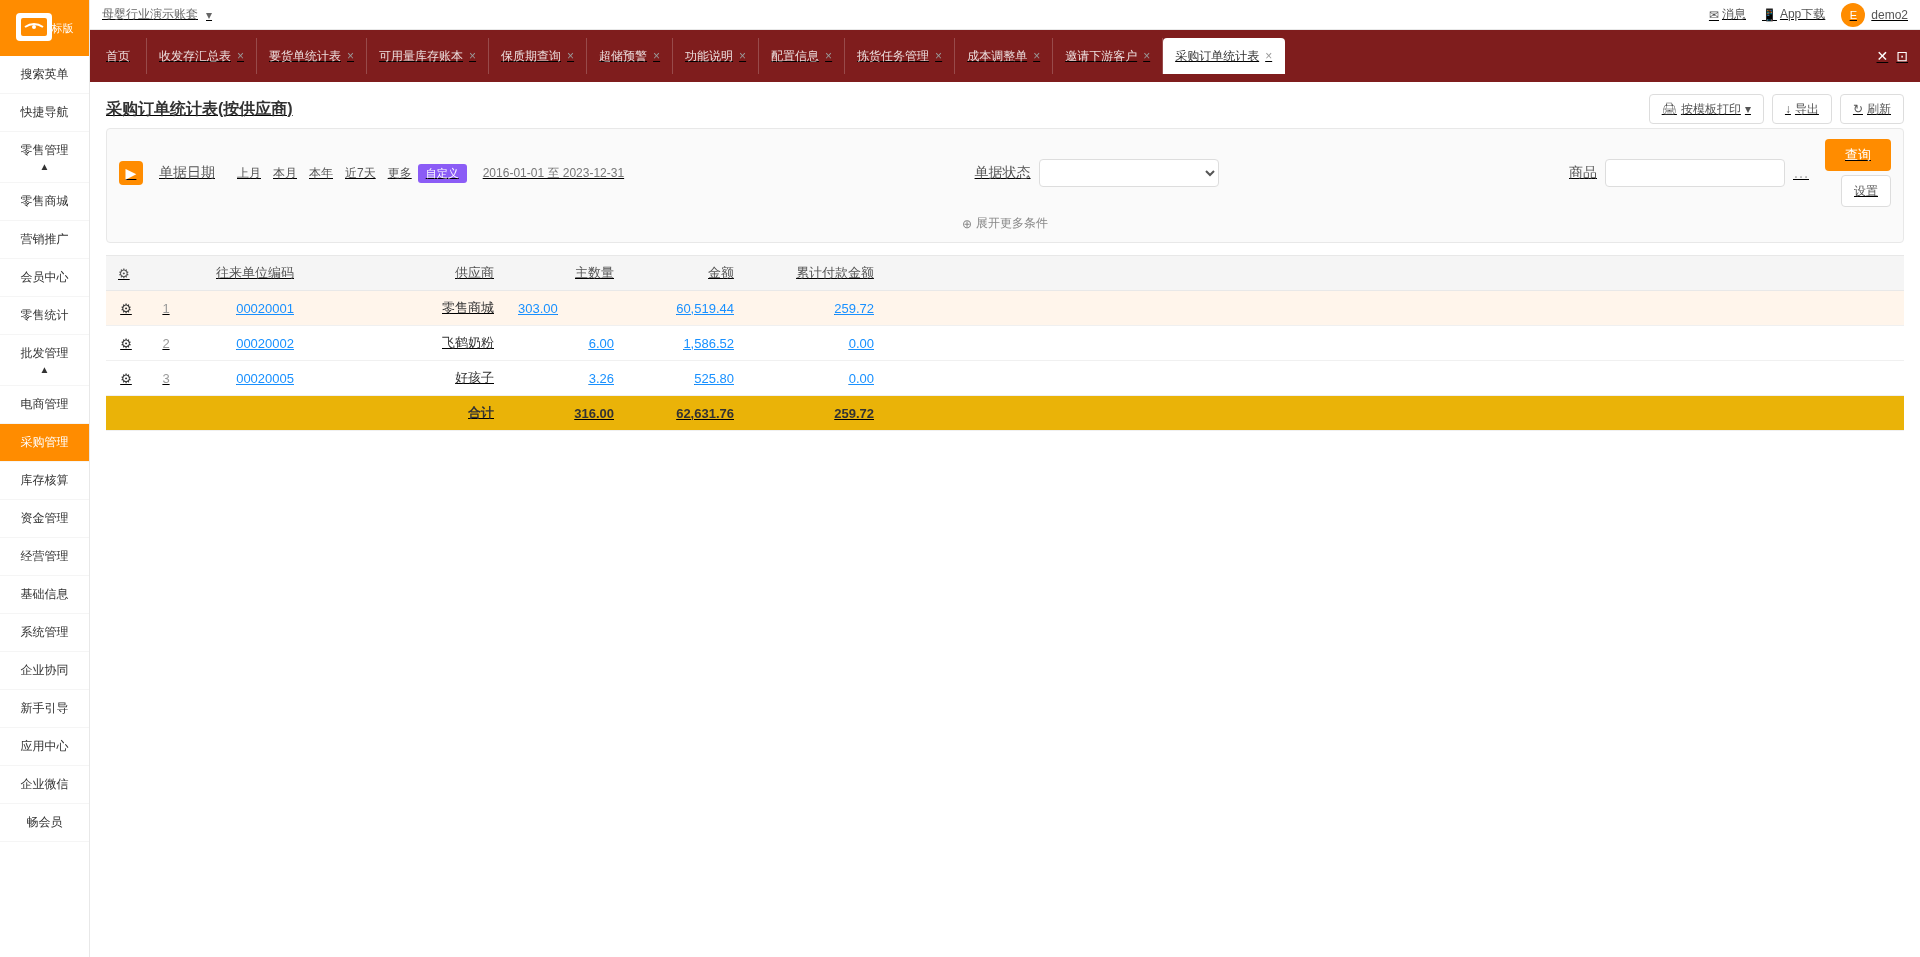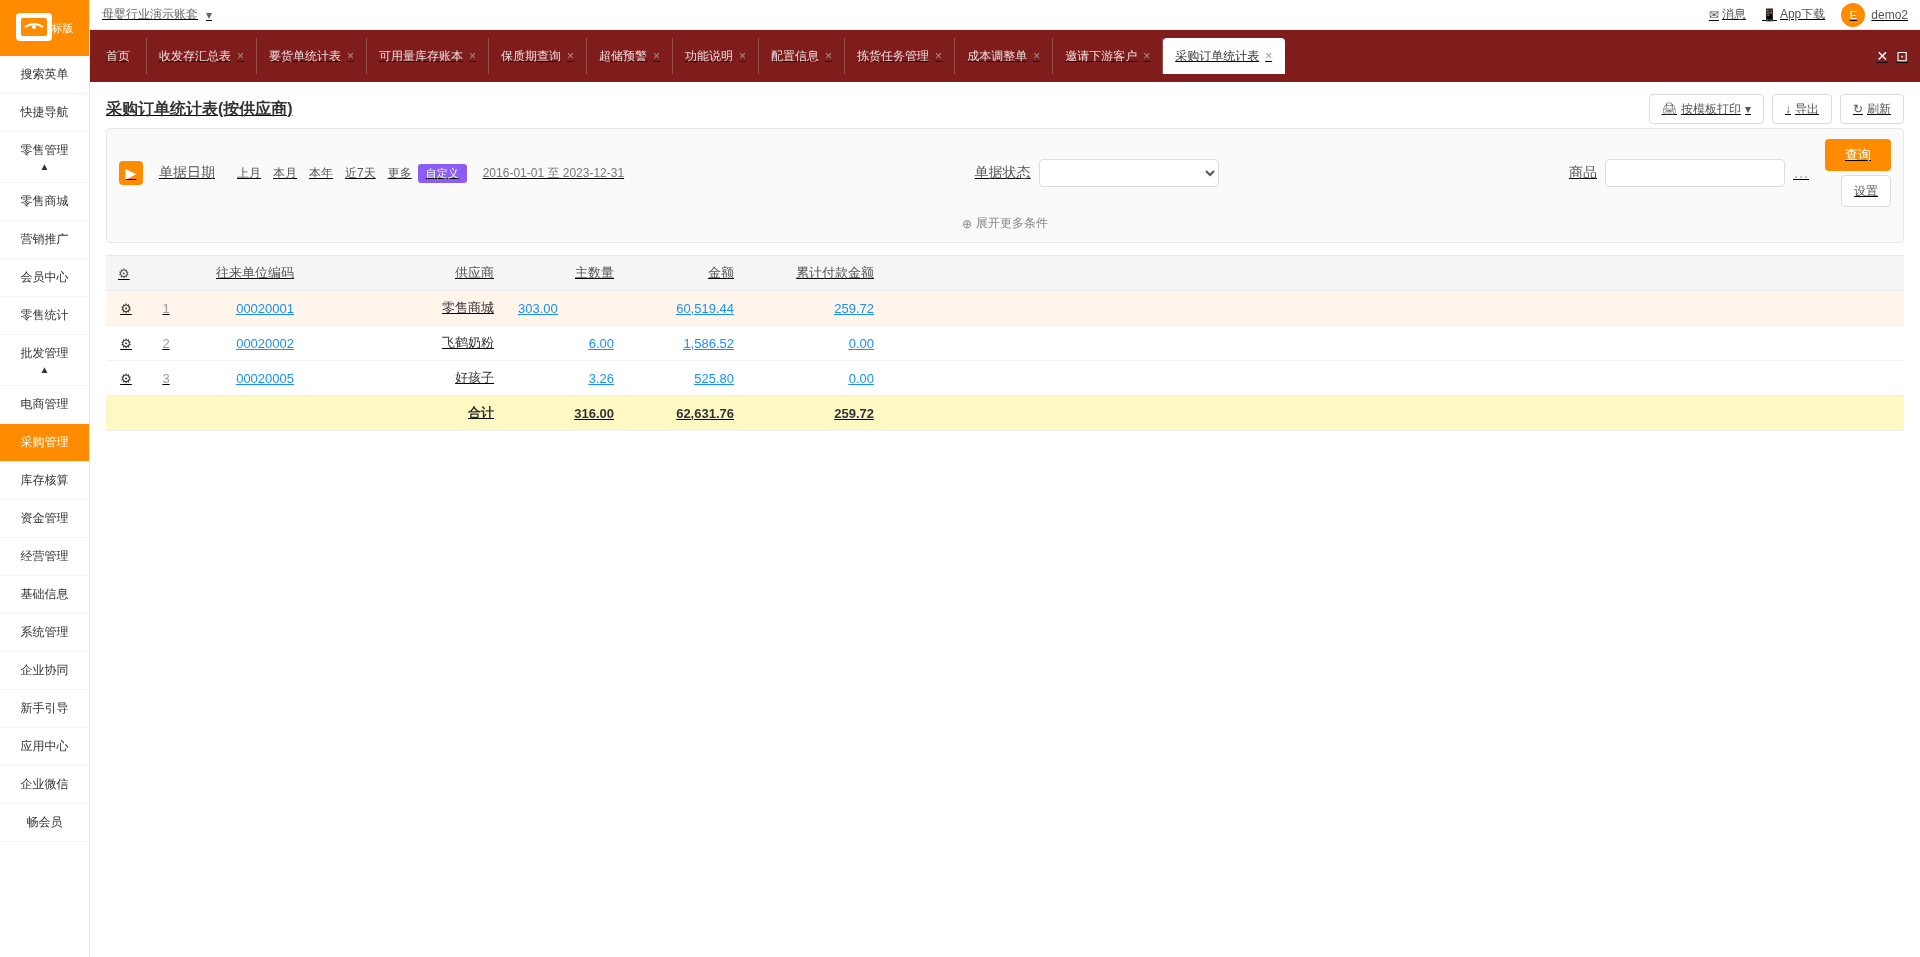--- a/index.html
+++ b/index.html
@@ -352,21 +352,21 @@
     .data-table td a, .data-table td .link {
       color: #1890ff;
       text-decoration: underline;
       cursor: pointer;
     }
     .data-table .row-num { color: #999; text-align: center; }
     .row-settings { text-align: center; color: #aaa; cursor: pointer; }
 
     
     .table-footer {
-      background: #fef9c3;
+      background: #eab308;
     }
     .table-footer td {
       font-weight: bold;
       padding: 8px 12px;
       border-top: 1px solid #e8e8e8;
     }
 
     
     .col-settings { width: 40px; text-align: center; }
     .col-num { width: 40px; text-align: center; }

